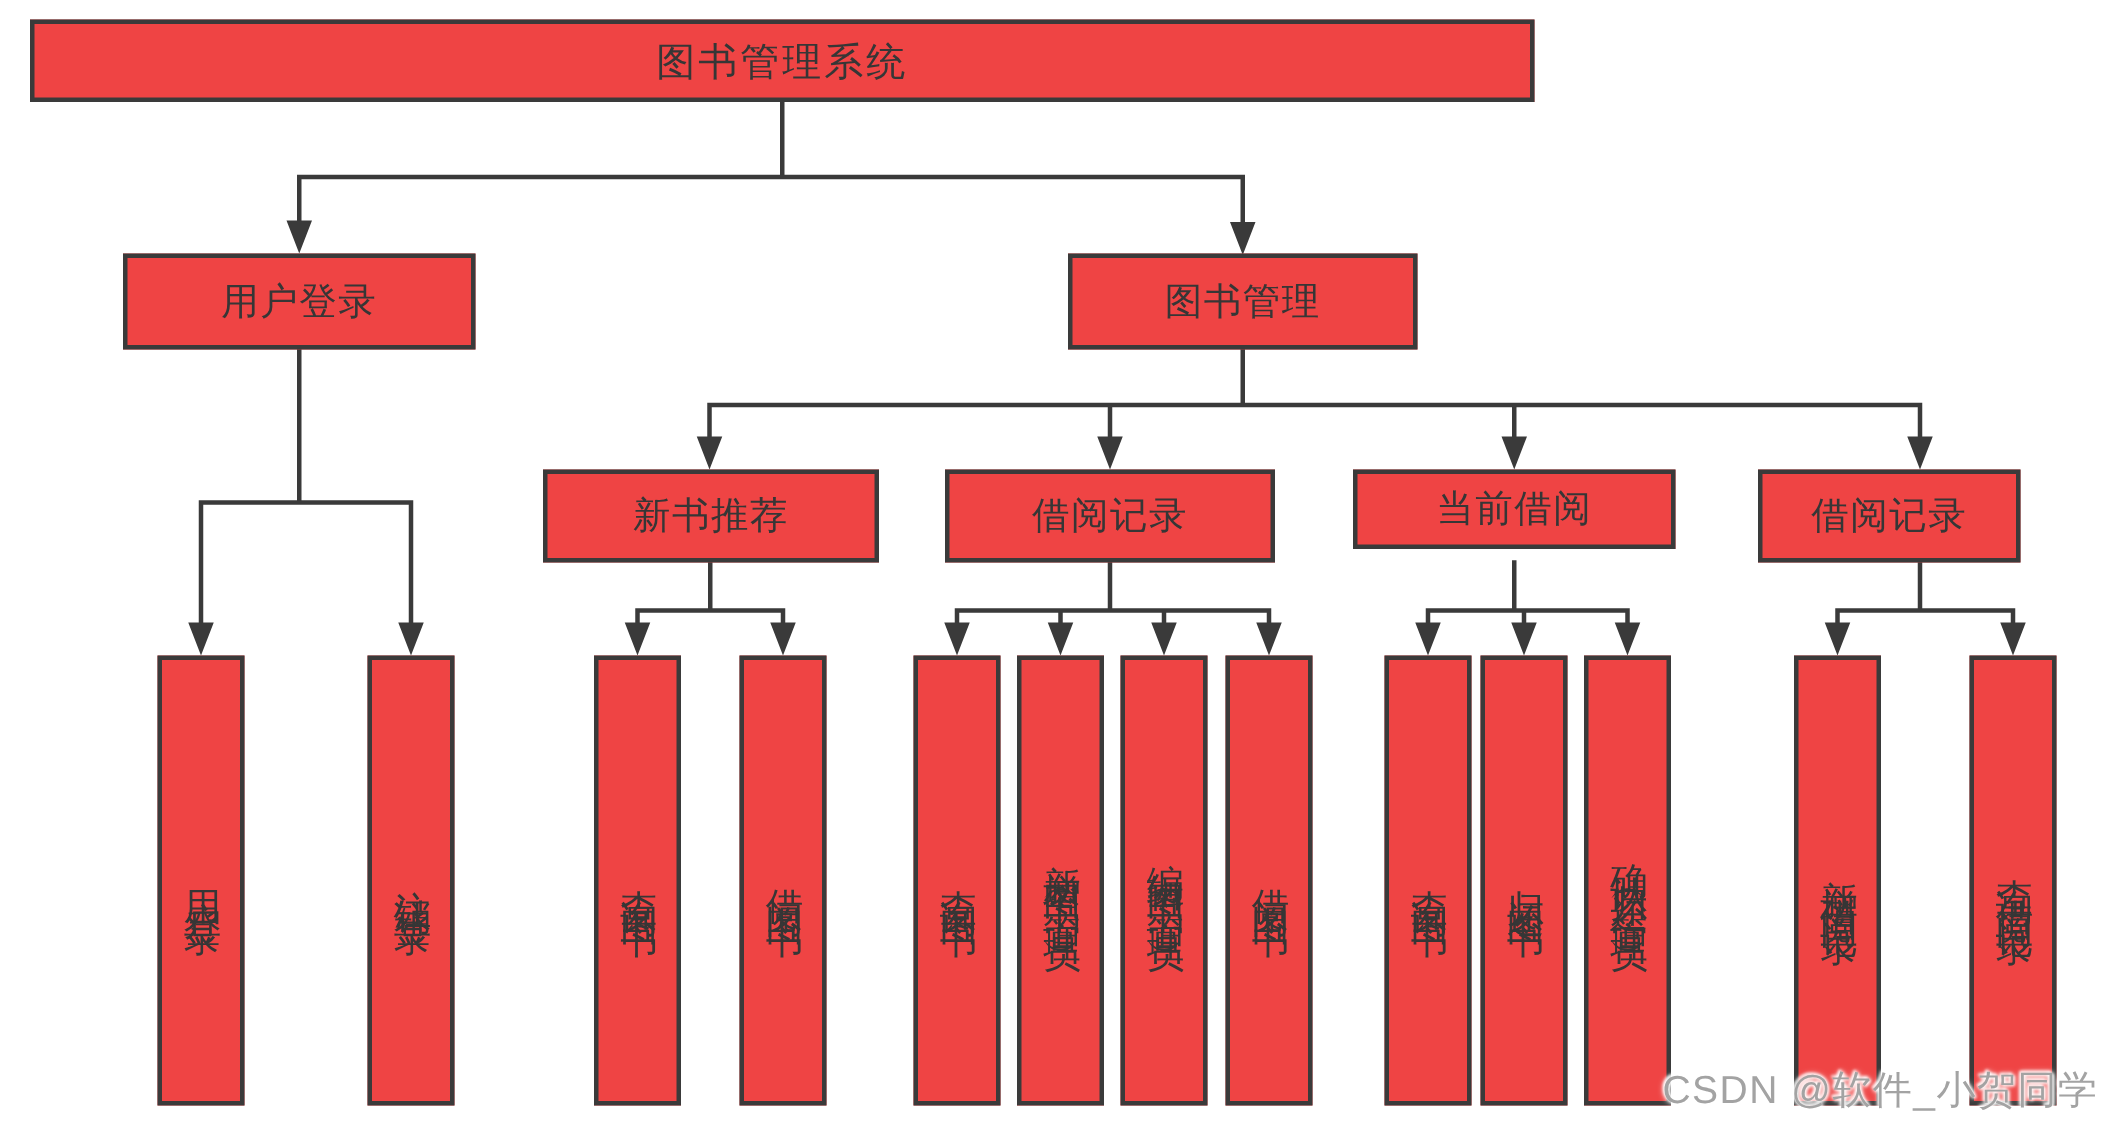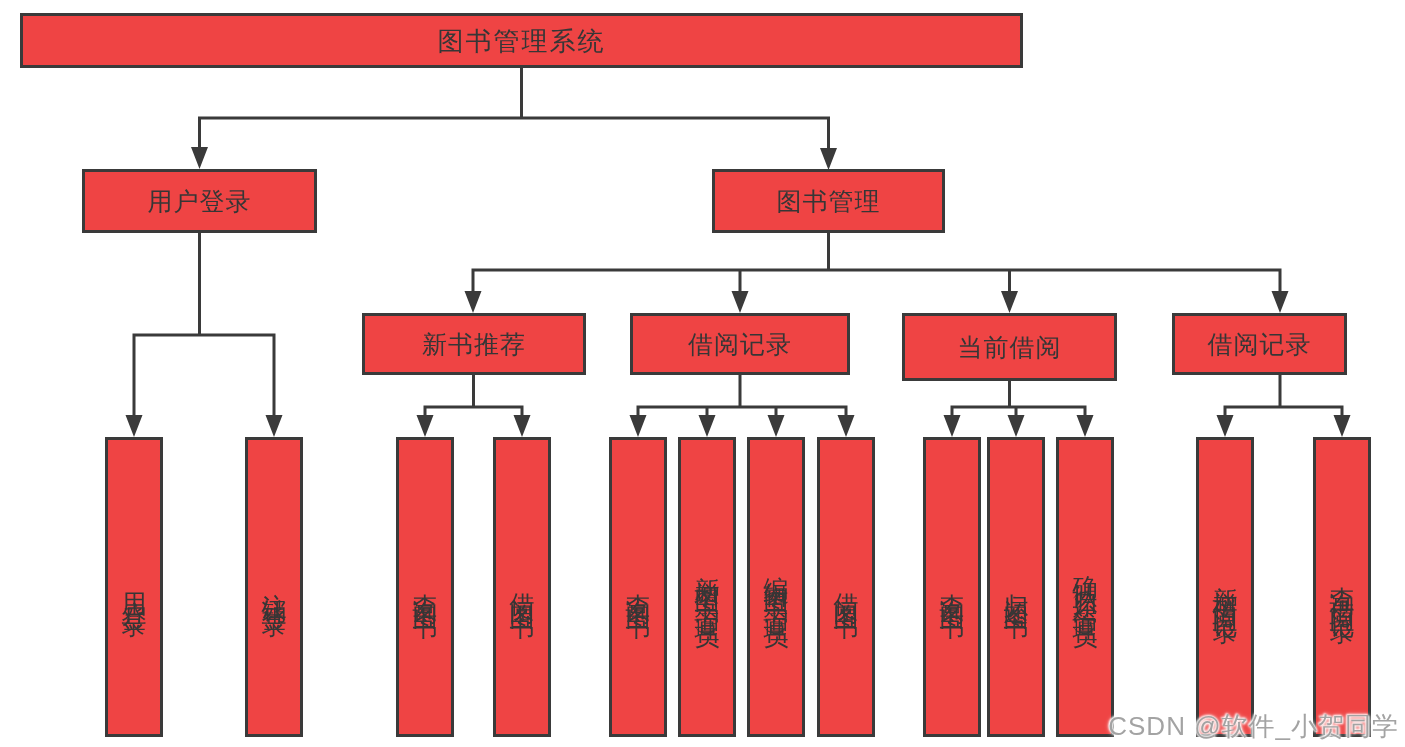--- a/index.html
+++ b/index.html
@@ -70,21 +70,21 @@
   <div class="box h-box" style="left:712px;top:169px;width:233px;height:64px;">
     <span>图书管理</span>
   </div>
 
   <div class="box h-box" style="left:362px;top:313px;width:224px;height:62px;">
     <span>新书推荐</span>
   </div>
   <div class="box h-box" style="left:630px;top:313px;width:220px;height:62px;">
     <span>借阅记录</span>
   </div>
-  <div class="box h-box" style="left:902px;top:313px;width:215px;height:68px;">
+  <div class="box h-box" style="left:902px;top:313px;width:215px;height:53px;">
     <span>当前借阅</span>
   </div>
   <div class="box h-box" style="left:1172px;top:313px;width:175px;height:62px;">
     <span>借阅记录</span>
   </div>
 
   <div class="box v-box" style="left:105px;top:437px;width:58px;height:300px;">
     <span>用户登录</span>
   </div>
   <div class="box v-box" style="left:245px;top:437px;width:58px;height:300px;">

